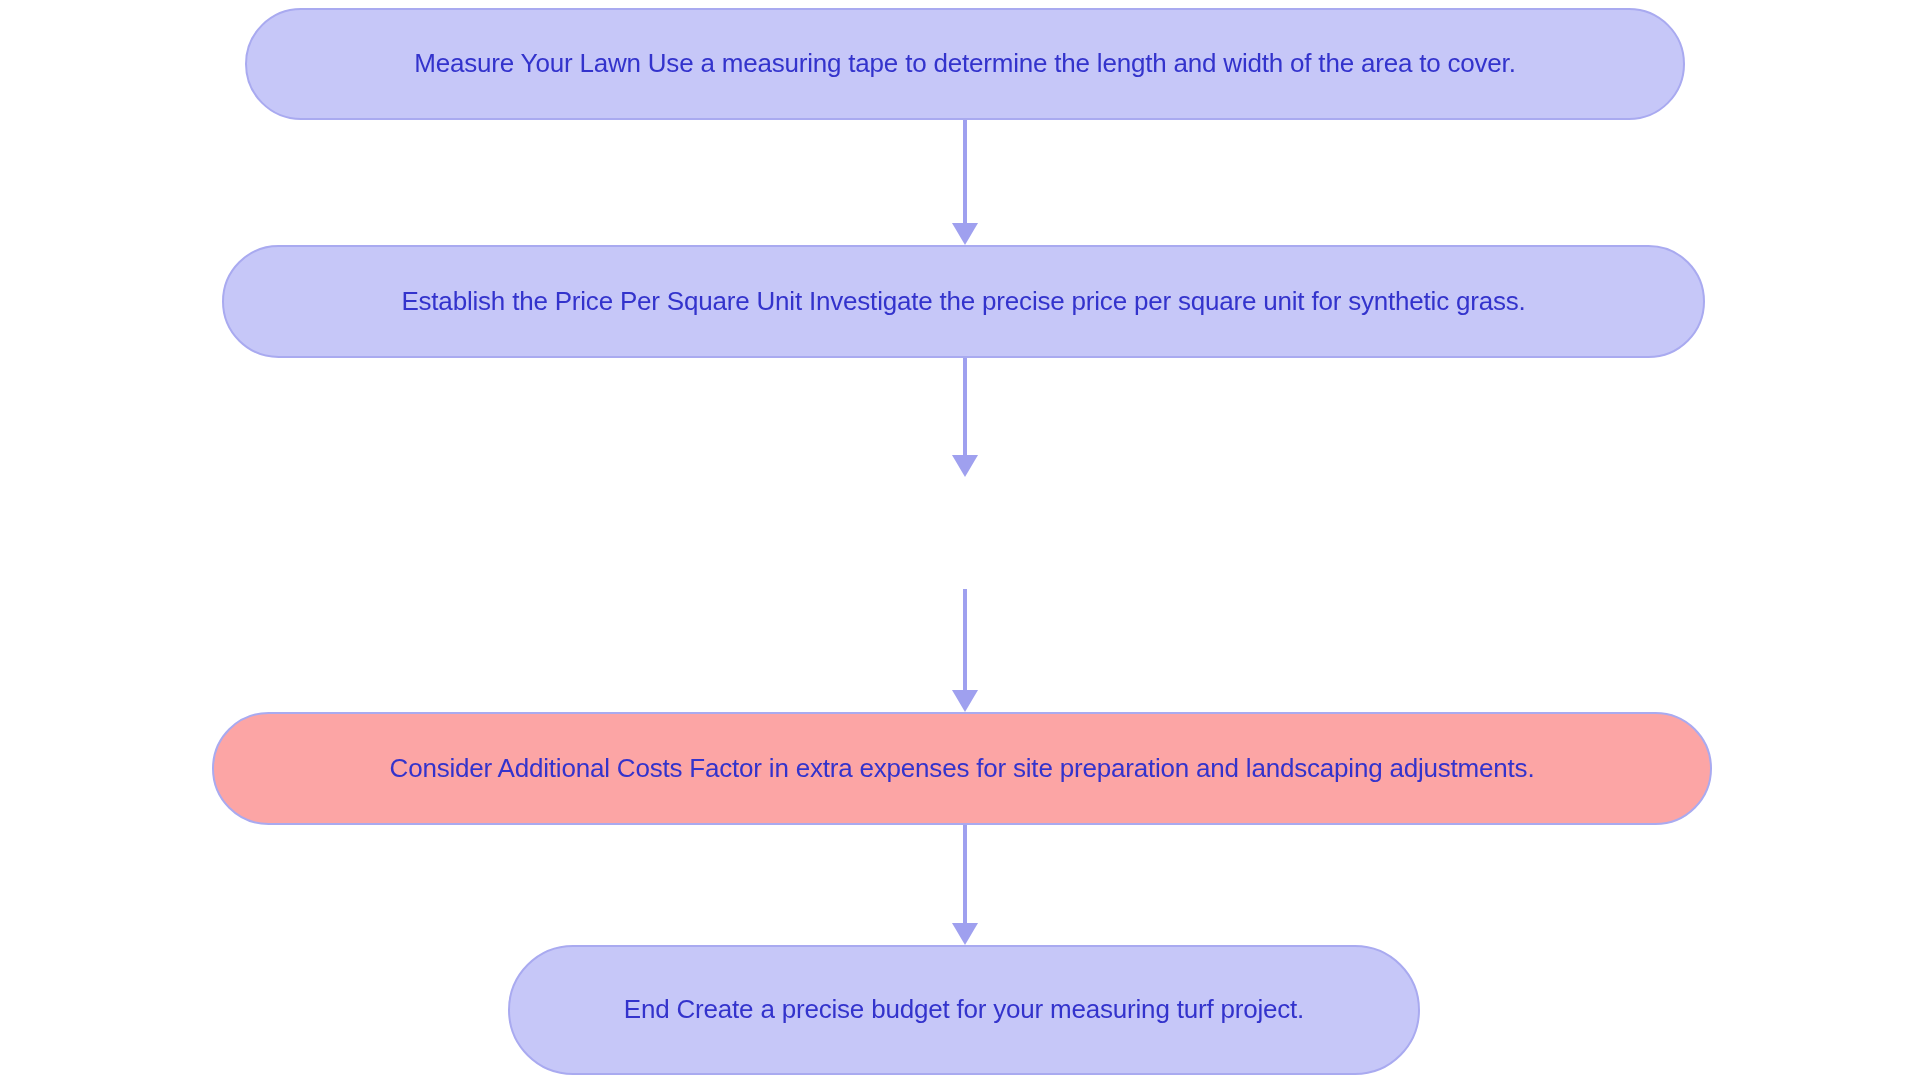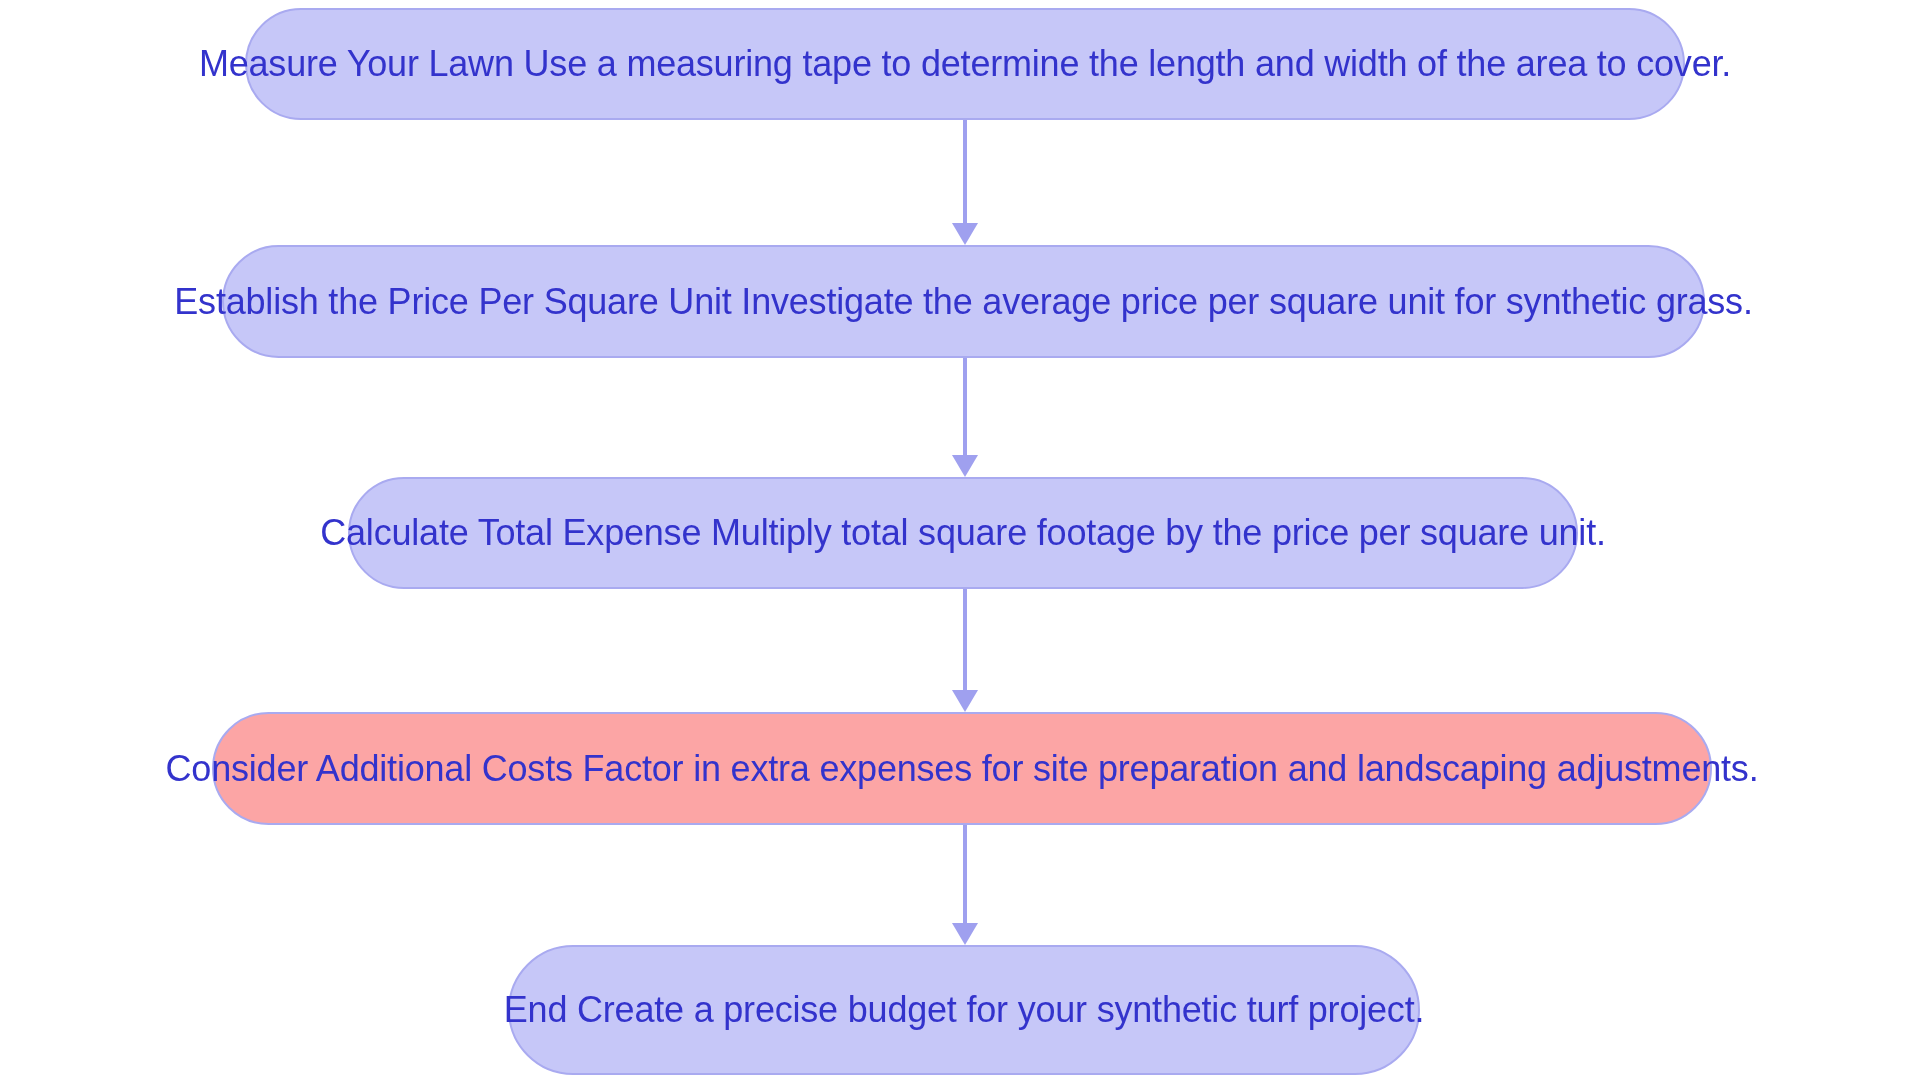--- a/index.html
+++ b/index.html
@@ -30,21 +30,21 @@
     justify-content: center;
     background: #c6c7f8;
     border: 2px solid #a9aaf0;
     border-radius: 999px;
     padding: 0 34px;
   }
 
   .flow-node-label {
     color: #3333cc;
     font-family: "Liberation Sans", sans-serif;
-    font-size: 36px;
+    font-size: 26px;
     font-weight: 400;
     line-height: 1.2;
     letter-spacing: -0.2px;
     white-space: nowrap;
     text-align: center;
   }
 
   .flow-connector {
     position: absolute;
     width: 0;
@@ -94,28 +94,25 @@
   <div class="flow-connector" style="left: 965px; top: 825px;">
     <div class="connector-line" style="height: 98px; background: rgb(159, 160, 239);"></div>
     <div class="connector-head" style="top: 98px; border-top-color: rgb(159, 160, 239);"></div>
   </div>
 
   <div class="flow-node" style="left: 245px; top: 8px; width: 1440px; height: 112px; background: rgb(198, 199, 248); border-color: rgb(169, 170, 240);">
     <span class="flow-node-label" style="color: rgb(51, 51, 204);">Measure Your Lawn Use a measuring tape to determine the length and width of the area to cover.</span>
   </div>
 
   <div class="flow-node" style="left: 222px; top: 245px; width: 1483px; height: 113px; background: rgb(198, 199, 248); border-color: rgb(169, 170, 240);">
-    <span class="flow-node-label" style="color: rgb(51, 51, 204);">Establish the Price Per Square Unit Investigate the average price per square unit for synthetic grass.</span>
+    <span class="flow-node-label" style="color: rgb(51, 51, 204);">Establish the Price Per Square Unit Investigate the precise price per square unit for synthetic grass.</span>
   </div>
 
-  <div class="flow-node" style="left: 348px; top: 477px; width: 1230px; height: 112px; background: rgb(198, 199, 248); border-color: rgb(169, 170, 240);">
-    <span class="flow-node-label" style="color: rgb(51, 51, 204);">Calculate Total Expense Multiply total square footage by the price per square unit.</span>
-  </div>
 
   <div class="flow-node" style="left: 212px; top: 712px; width: 1500px; height: 113px; background: #fca5a5; border-color: rgb(169, 170, 240);">
     <span class="flow-node-label" style="color: rgb(51, 51, 204);">Consider Additional Costs Factor in extra expenses for site preparation and landscaping adjustments.</span>
   </div>
 
   <div class="flow-node" style="left: 508px; top: 945px; width: 912px; height: 130px; background: rgb(198, 199, 248); border-color: rgb(169, 170, 240);">
-    <span class="flow-node-label" style="color: rgb(51, 51, 204);">End Create a precise budget for your synthetic turf project.</span>
+    <span class="flow-node-label" style="color: rgb(51, 51, 204);">End Create a precise budget for your measuring turf project.</span>
   </div>
 
 </div>
 
 </body></html>

